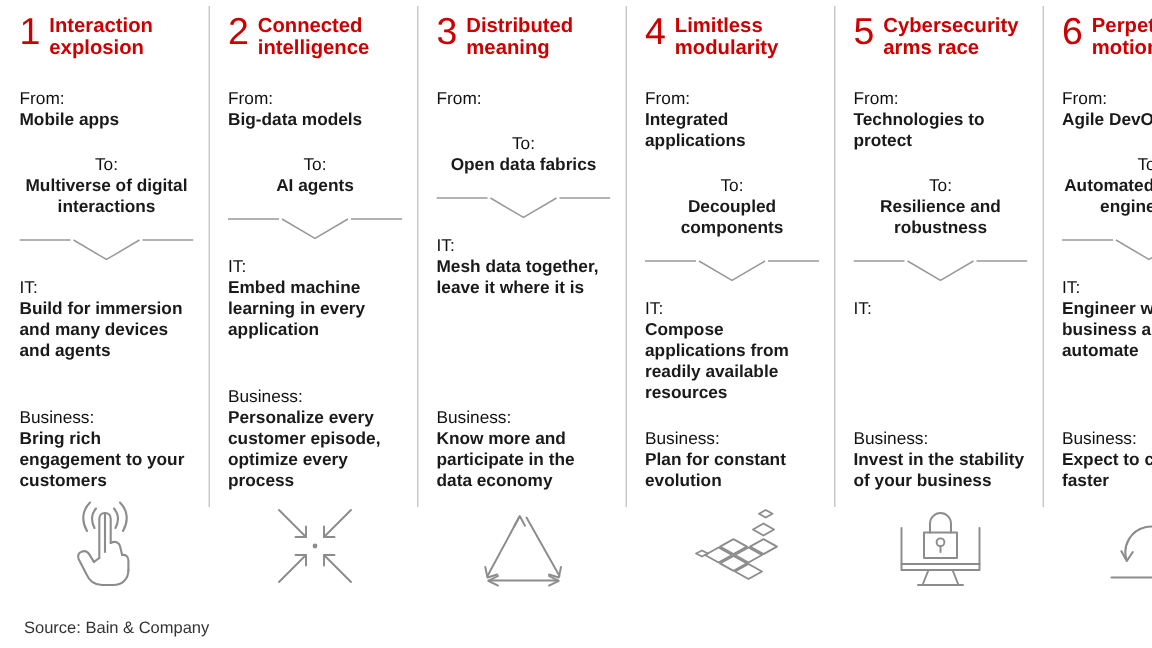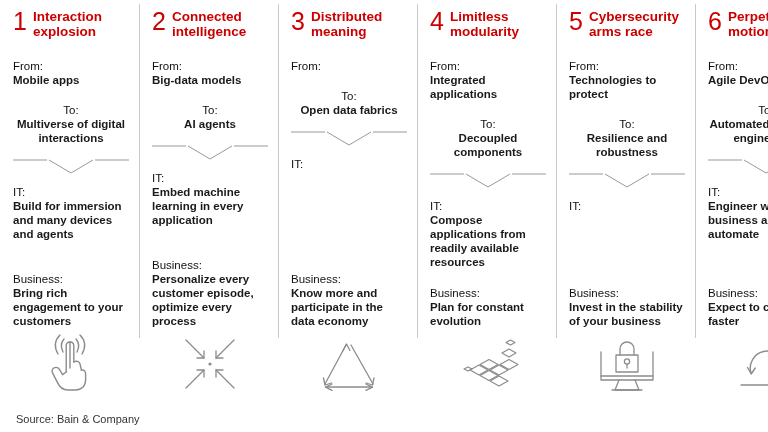--- a/index.html
+++ b/index.html
@@ -227,20 +227,21 @@
     </div>
     <div class="divider">
       <svg width="116" height="26" viewBox="0 0 116 26" fill="none" stroke="#999999" stroke-width="1">
         <path d="M0 9 H34"></path>
         <path d="M36 9 L58 22 L80 9"></path>
         <path d="M82 9 H116"></path>
       </svg>
     </div>
     <div class="block it">
       <div class="block-label">IT:</div>
+      <div class="block-text">Mesh data together, leave it where it is</div>
     </div>
     <div class="spacer"></div>
     <div class="block business">
       <div class="block-label">Business:</div>
       <div class="block-text">Know more and participate in the data economy</div>
     </div>
     <div class="icon-area">
       <svg width="62" height="56" viewBox="0 0 62 56" fill="none" stroke="#8c8c8c" stroke-width="1.3" stroke-linecap="round" stroke-linejoin="round">
         <path d="M7 46 L28 7"></path>
         <path d="M25 12.5 L28.5 6 L32 12.5"></path>

